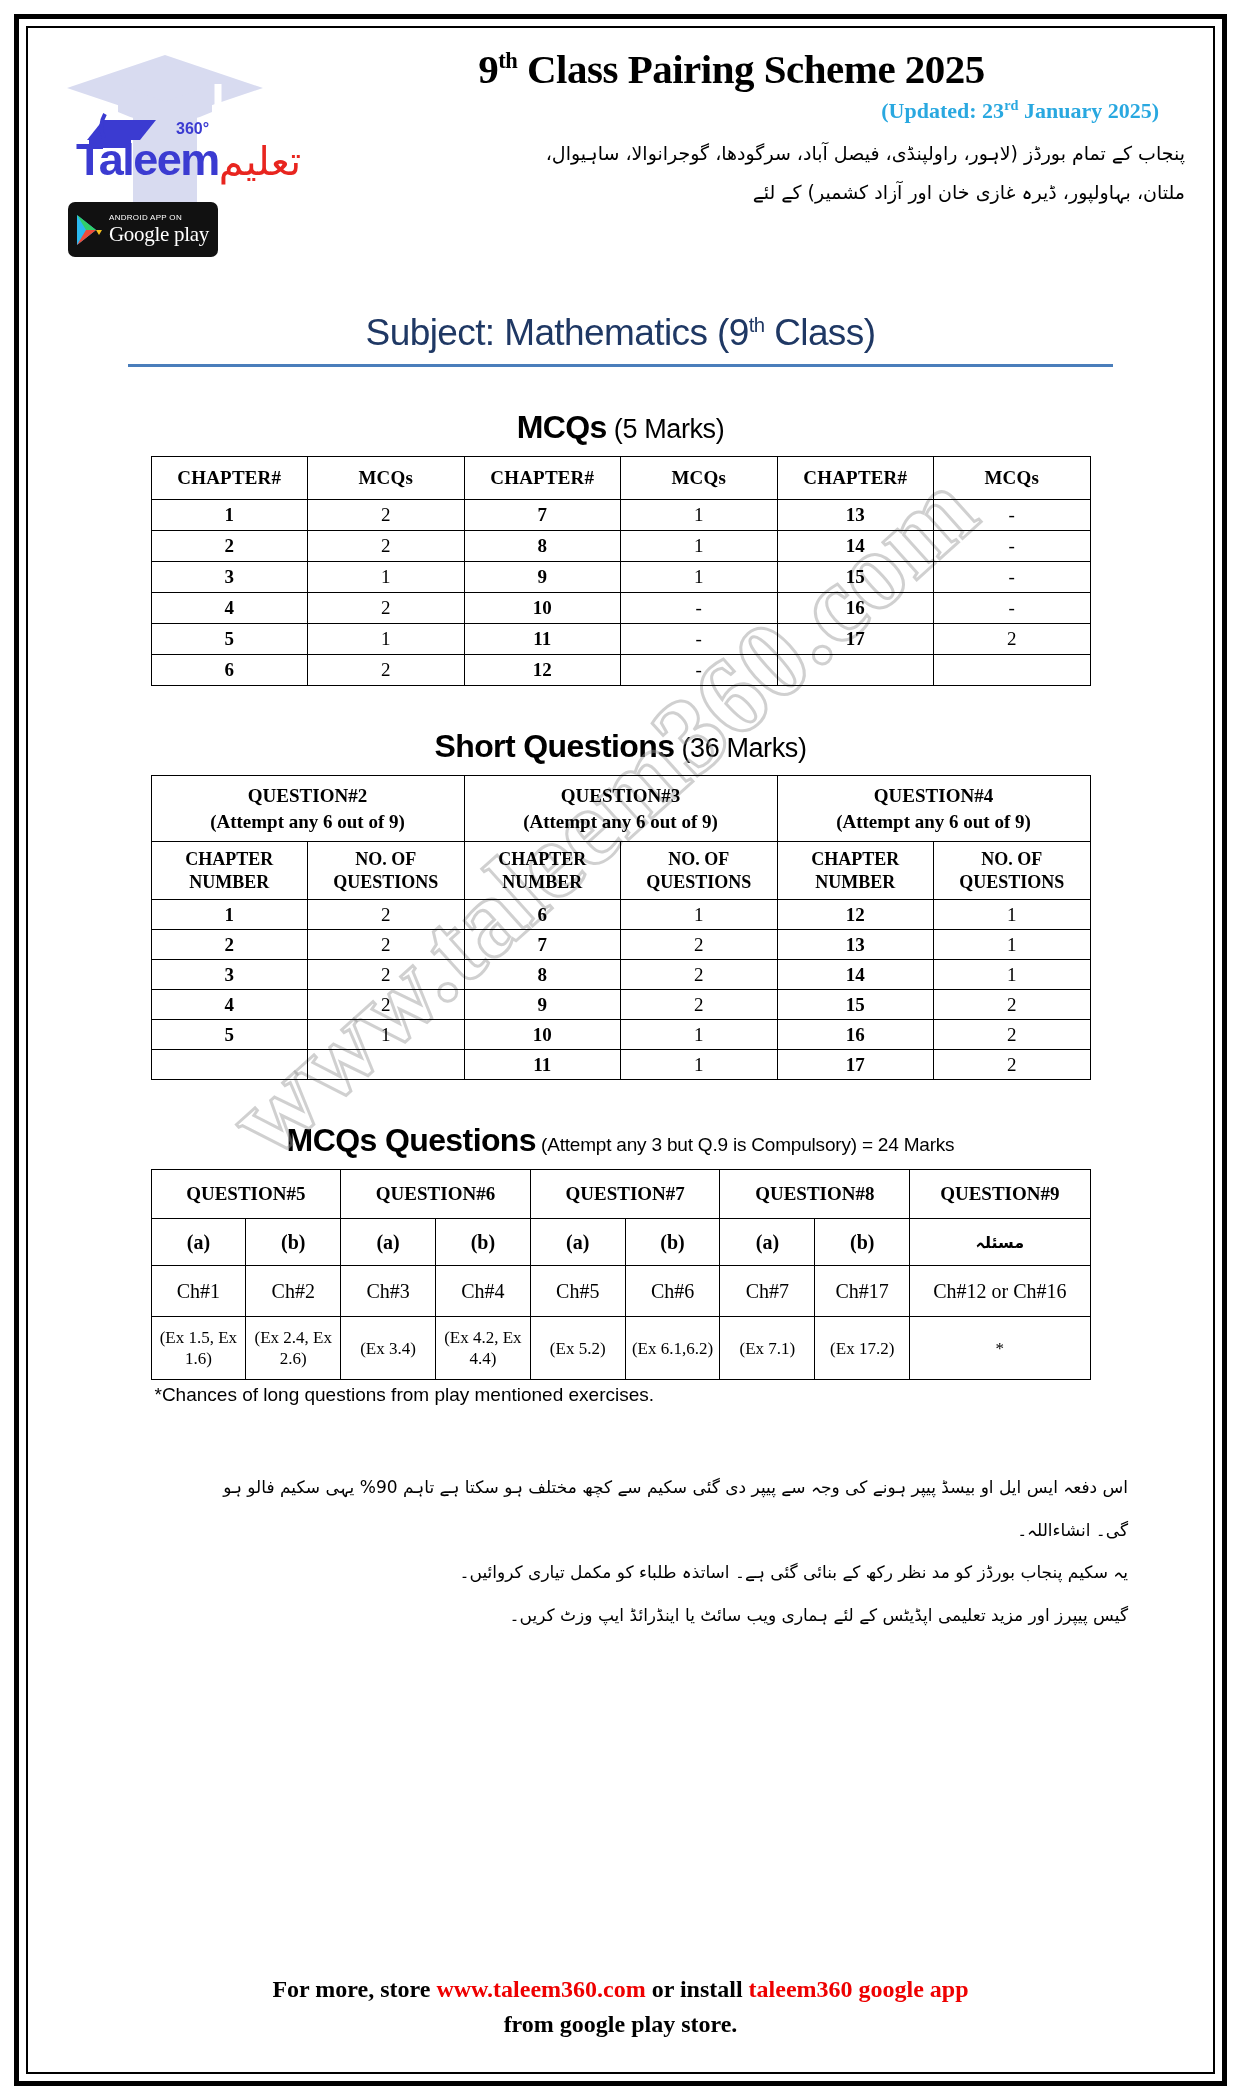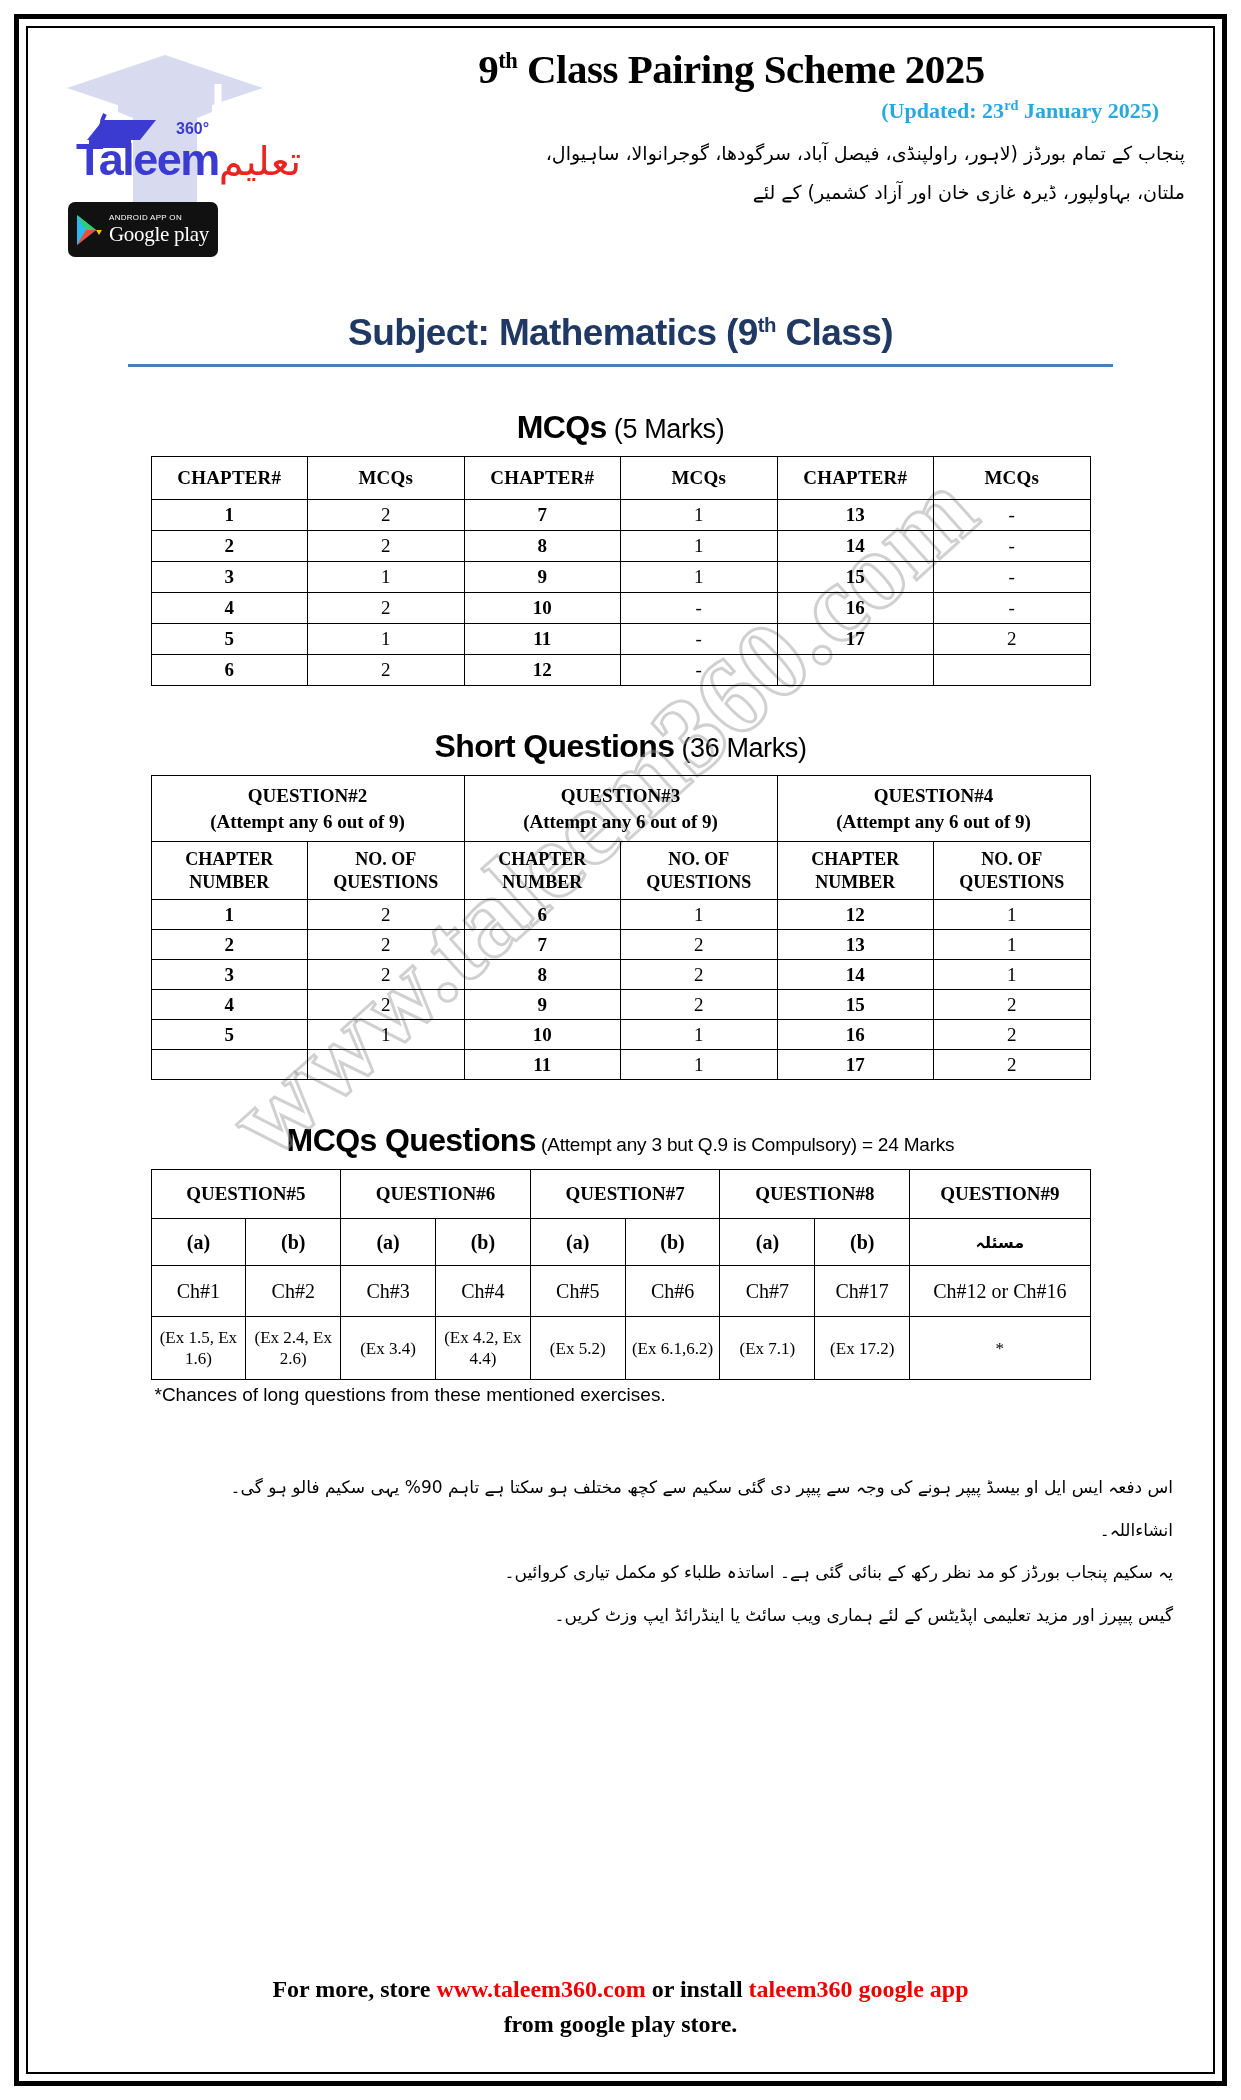--- a/index.html
+++ b/index.html
@@ -141,21 +141,21 @@
   }
 
   
   .subject-wrap{
     margin:34px 100px 0 100px;
   }
   .subject{
     text-align:center;
     color:#1f3864;
     font-family:"Liberation Sans", sans-serif;
-    font-weight:bold;
+    font-weight:normal;
     font-size:37px;
     letter-spacing:-.6px;
   }
   .subject sup{ font-size:.55em; }
   .subject-rule{
     height:3px;
     background:#4a7ebb;
     margin-top:10px;
   }
 
@@ -275,21 +275,21 @@
   }
 
   
   .footer-urdu{
     direction:rtl;
     text-align:right;
     font-family:"DejaVu Sans", sans-serif;
     font-size:17px;
     line-height:2.5;
     color:#000;
-    margin:60px 40px 0 190px;
+    margin:60px 85px 0 190px;
   }
 
   .footer-bottom{
     position:absolute;
     left:0; right:0;
     bottom:30px;
     text-align:center;
     font-family:"Liberation Serif", serif;
     font-weight:bold;
     font-size:24px;
@@ -573,21 +573,21 @@
             <td class="ex">(Ex 4.2, Ex 4.4)</td>
             <td class="ex">(Ex 5.2)</td>
             <td class="ex">(Ex 6.1,6.2)</td>
             <td class="ex">(Ex 7.1)</td>
             <td class="ex">(Ex 17.2)</td>
             <td class="ex">*</td>
           </tr>
         </tbody>
       </table>
 
-      <div class="note">*Chances of long questions from these mentioned exercises.</div>
+      <div class="note">*Chances of long questions from play mentioned exercises.</div>
 
       <div class="footer-urdu">
         <div>اس دفعہ ایس ایل او بیسڈ پیپر ہونے کی وجہ سے پیپر دی گئی سکیم سے کچھ مختلف ہو سکتا ہے تاہم 90% یہی سکیم فالو ہو گی۔ انشاءاللہ۔</div>
         <div>یہ سکیم پنجاب بورڈز کو مد نظر رکھ کے بنائی گئی ہے۔ اساتذہ طلباء کو مکمل تیاری کروائیں۔</div>
         <div>گیس پیپرز اور مزید تعلیمی اپڈیٹس کے لئے ہماری ویب سائٹ یا اینڈرائڈ ایپ وزٹ کریں۔</div>
       </div>
 
       <div class="footer-bottom">
         <div><span>For more, store </span><span class="red">www.taleem360.com</span><span> or install </span><span class="red">taleem360 google app</span></div>
         <div>from google play store.</div>

